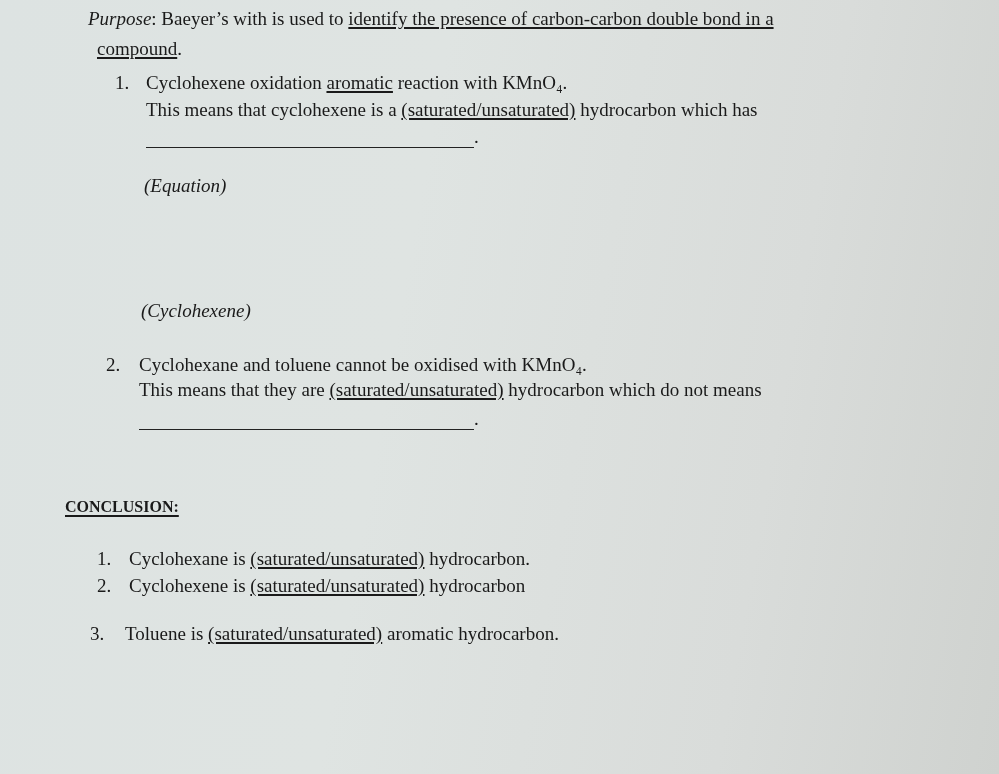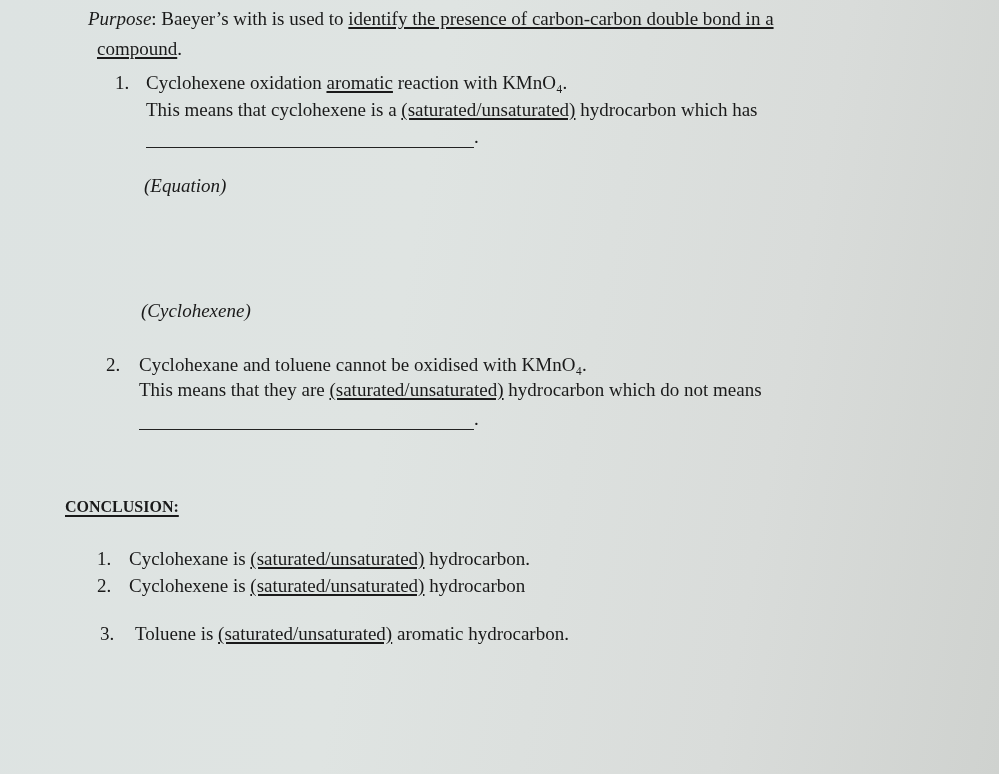--- a/index.html
+++ b/index.html
@@ -53,15 +53,15 @@
 </div>
 
 <div class="abs heading" style="left:65px; top:498px;">CONCLUSION:</div>
 
 <div class="abs t" style="left:97px; top:548px;">
   <span style="display:inline-block; width:32px;">1.</span><span>Cyclohexane is </span><b class="u">(saturated/unsaturated)</b><span> hydrocarbon.</span>
 </div>
 <div class="abs t" style="left:97px; top:575px;">
   <span style="display:inline-block; width:32px;">2.</span><span>Cyclohexene is </span><b class="u">(saturated/unsaturated)</b><span> hydrocarbon</span>
 </div>
-<div class="abs t" style="left:100px; top:623px;">
+<div class="abs t" style="left:90px; top:623px;">
   <span style="display:inline-block; width:35px;">3.</span><span>Toluene is </span><b class="u">(saturated/unsaturated)</b><span> aromatic hydrocarbon.</span>
 </div>
 
 </body></html>

